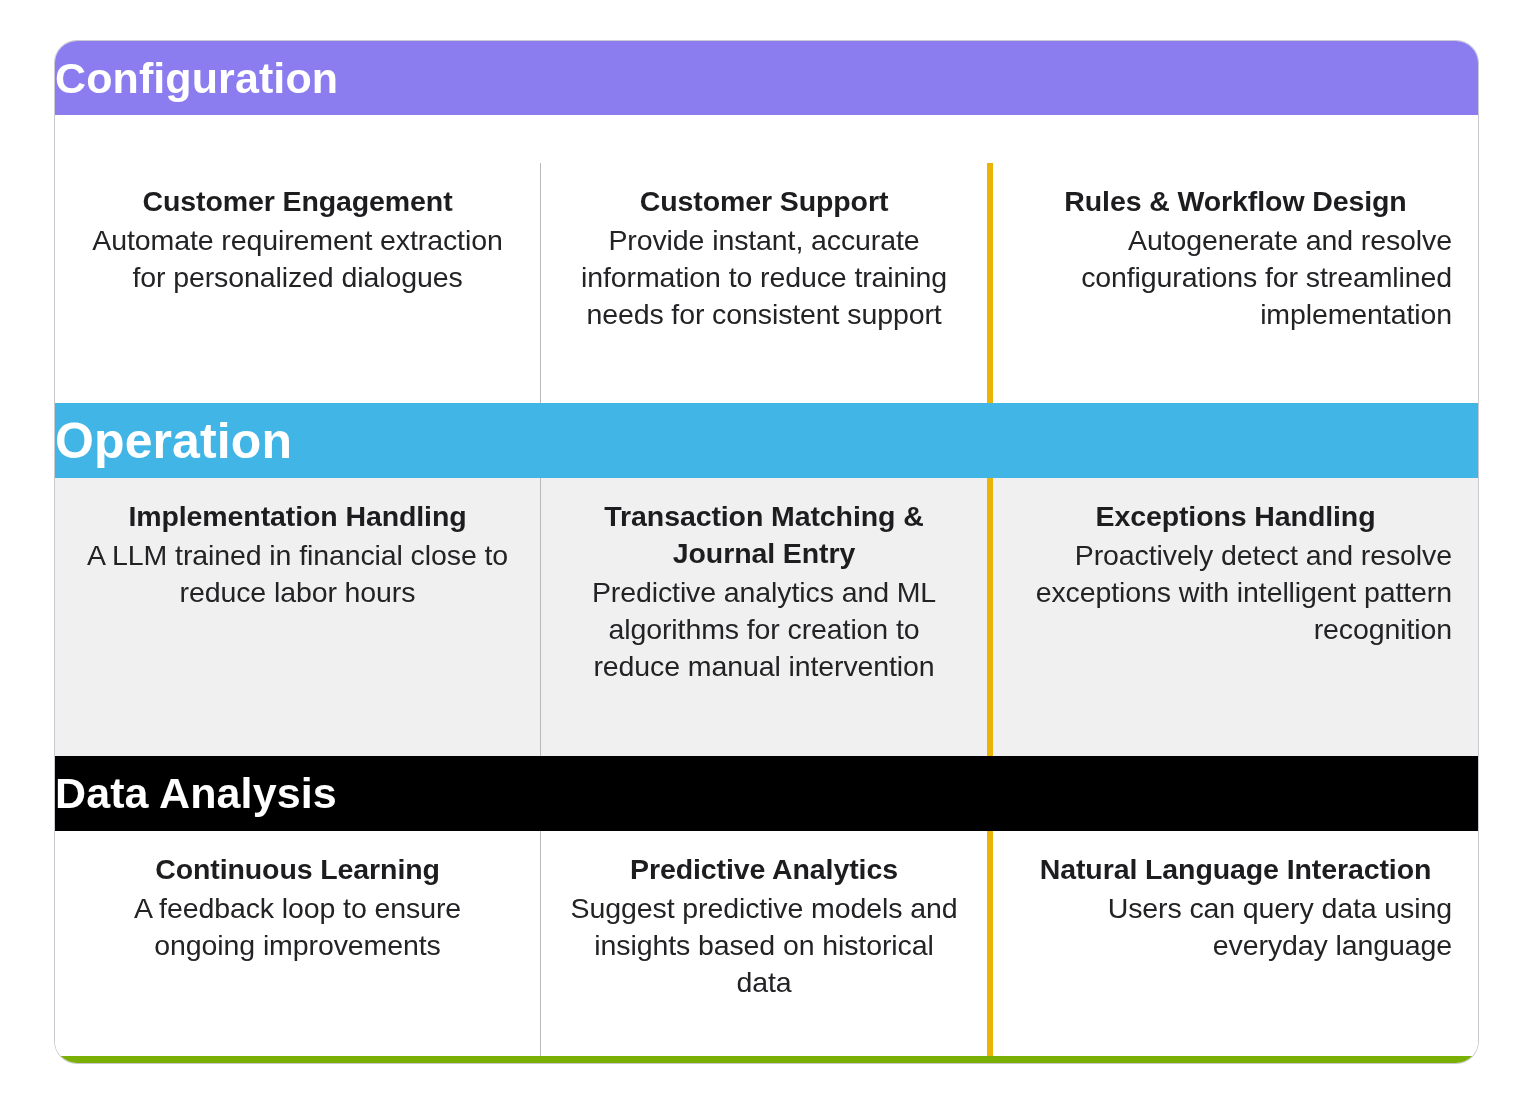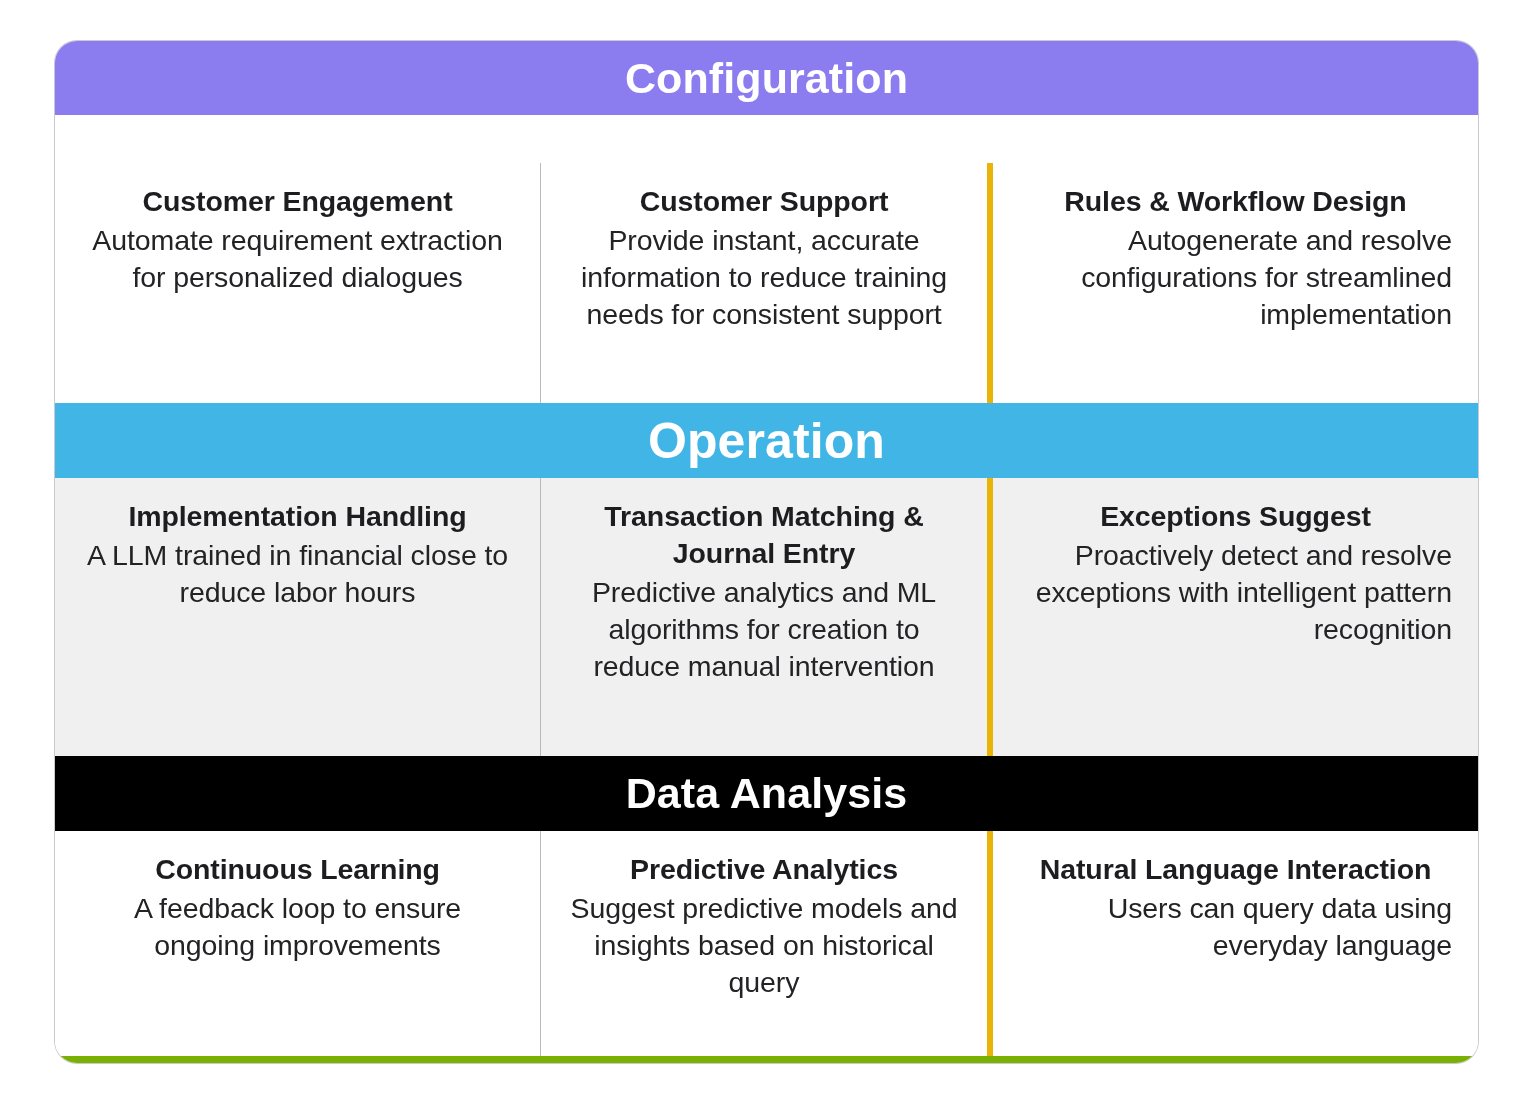--- a/index.html
+++ b/index.html
@@ -36,21 +36,21 @@
     box-shadow: 0 0 0 1px #c9c9cf;
     display: flex;
     flex-direction: column;
   }
 
   
   .band {
     flex: 0 0 auto;
     display: flex;
     align-items: center;
-    justify-content: center;
+    justify-content: flex-start;
     color: #ffffff;
     font-weight: bold;
     letter-spacing: 0.1px;
     text-align: center;
     user-select: none;
   }
   .band-configuration {
     height: 74px;
     font-size: 43px;
   }
@@ -142,37 +142,37 @@
     <div class="row row-2" style="background:#f0f0f0;">
       <div class="cell c1">
         <div class="cell-title">Implementation Handling</div>
         <div class="cell-desc">A LLM trained in financial close to reduce labor hours</div>
       </div>
       <div class="cell c2">
         <div class="cell-title">Transaction Matching &amp; Journal Entry</div>
         <div class="cell-desc">Predictive analytics and ML algorithms for creation to reduce manual intervention</div>
       </div>
       <div class="cell c3">
-        <div class="cell-title">Exceptions Suggest</div>
+        <div class="cell-title">Exceptions Handling</div>
         <div class="cell-desc">Proactively detect and resolve exceptions with intelligent pattern recognition</div>
       </div>
     </div>
 
     <div class="band band-data-analysis" style="background:#000000;">
       <span>Data Analysis</span>
     </div>
 
     <div class="row row-3" style="background:#ffffff;">
       <div class="cell c1">
         <div class="cell-title">Continuous Learning</div>
         <div class="cell-desc">A feedback loop to ensure ongoing improvements</div>
       </div>
       <div class="cell c2">
         <div class="cell-title">Predictive Analytics</div>
-        <div class="cell-desc">Suggest predictive models and insights based on historical query</div>
+        <div class="cell-desc">Suggest predictive models and insights based on historical data</div>
       </div>
       <div class="cell c3">
         <div class="cell-title">Natural Language Interaction</div>
         <div class="cell-desc">Users can query data using everyday language</div>
       </div>
     </div>
 
     <div class="footer-bar" style="background:#7ab003;"></div>
 
   </div>

